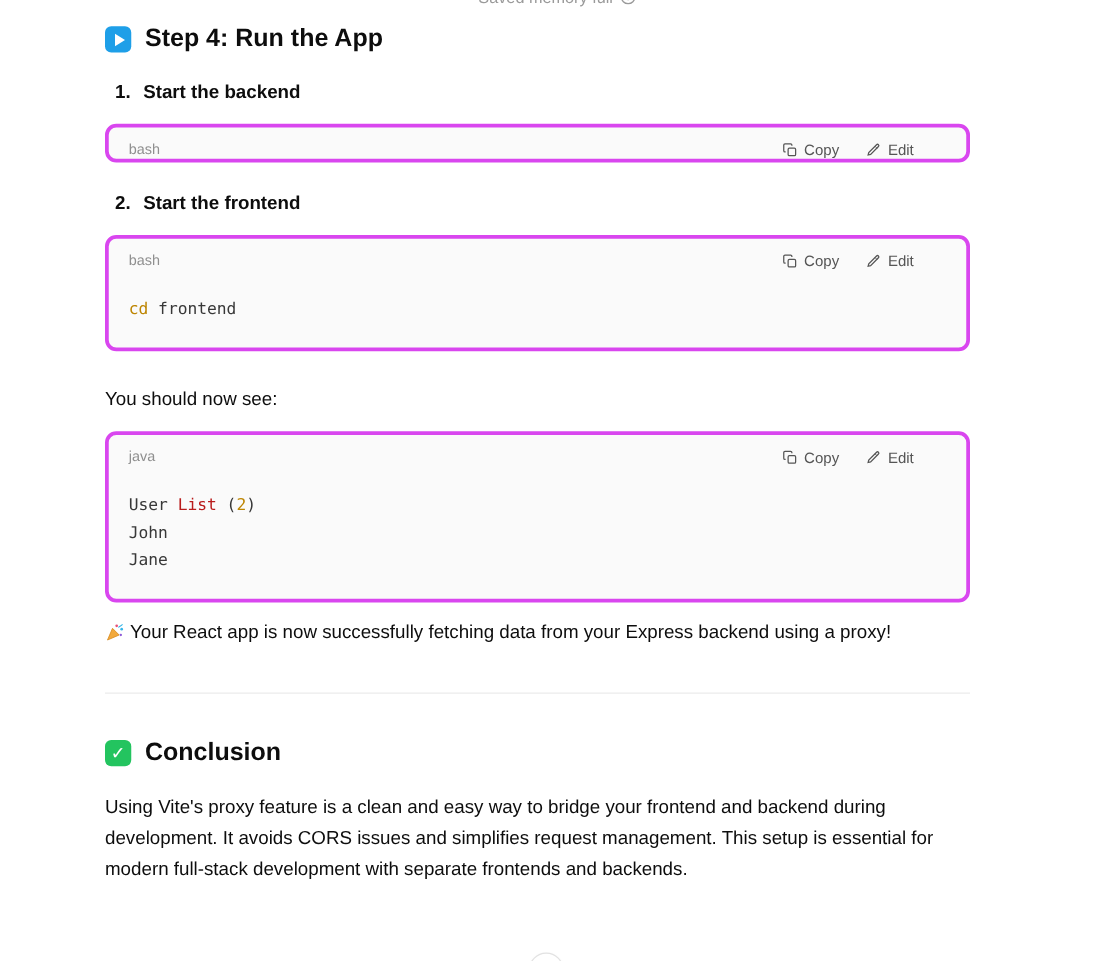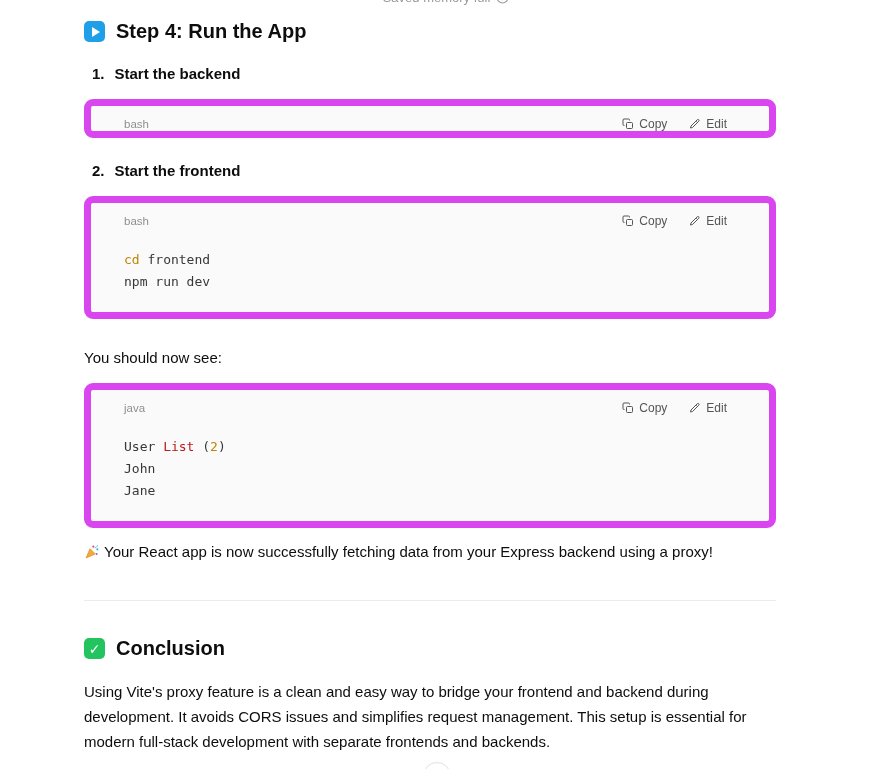--- a/index.html
+++ b/index.html
@@ -32,22 +32,22 @@
     width:0; height:0; margin-left:2px;
     border-left:8px solid #fff; border-top:5px solid transparent; border-bottom:5px solid transparent;
   }
   .check-box { background:#23c45f; color:#fff; font-size:14px; font-weight:700; }
 
   .list-item { display:flex; gap:10px; font-size:15px; font-weight:700; color:#0d0d0d; margin-left:8px; }
   .li-1 { margin-top:22px; }
   .li-2 { margin-top:24px; }
 
   .code-block {
-    margin-top:17px; background:#fafafa; border:7px solid #d946ef;
-    border-radius:9px; overflow:hidden;padding-left:17px;
+    margin-top:17px; background:#fafafa; border:3px solid #d946ef;
+    border-radius:9px; overflow:hidden;
   }
   .code-header {
     display:flex; justify-content:space-between; align-items:center;
     padding:11px 16px 0 16px;
   }
   .code-lang { font-size:11.5px; color:#8f8f8f; }
   .code-actions { display:flex; gap:22px; margin-right:26px; }
   .code-action {
     display:flex; align-items:center; gap:5px; font-size:12px; color:#555;
     background:none; border:none; cursor:pointer; font-family:inherit; padding:0;
@@ -149,21 +149,21 @@
           </button>
           <button class="code-action">
             <svg width="12" height="12" viewBox="0 0 24 24" fill="none" stroke="currentColor" stroke-width="2">
                 <path d="M16.5 3.5a2.1 2.1 0 0 1 3 3L7 19l-4 1 1-4Z"></path>
                 <path d="M14 6l3.5 3.5" stroke-width="1.4"></path>
               </svg>
             <span>Edit</span>
           </button>
         </div>
       </div>
-      <div class="code-body"><div class="code-line"><span class="tok-keyword">cd</span><span class="tok-plain"> frontend</span></div><div class="code-line"><span class="tok-plain">npm run dev</span></div></div>
+      <div class="code-body"><div class="code-line"><span class="tok-keyword">cd</span><span class="tok-plain"> frontend</span></div></div>
     </div>
 
     <div class="plain-text see-text">You should now see:</div>
 
     <div class="code-block">
       <div class="code-header">
         <span class="code-lang">java</span>
         <div class="code-actions">
           <button class="code-action">
             <svg width="12" height="12" viewBox="0 0 24 24" fill="none" stroke="currentColor" stroke-width="2">

